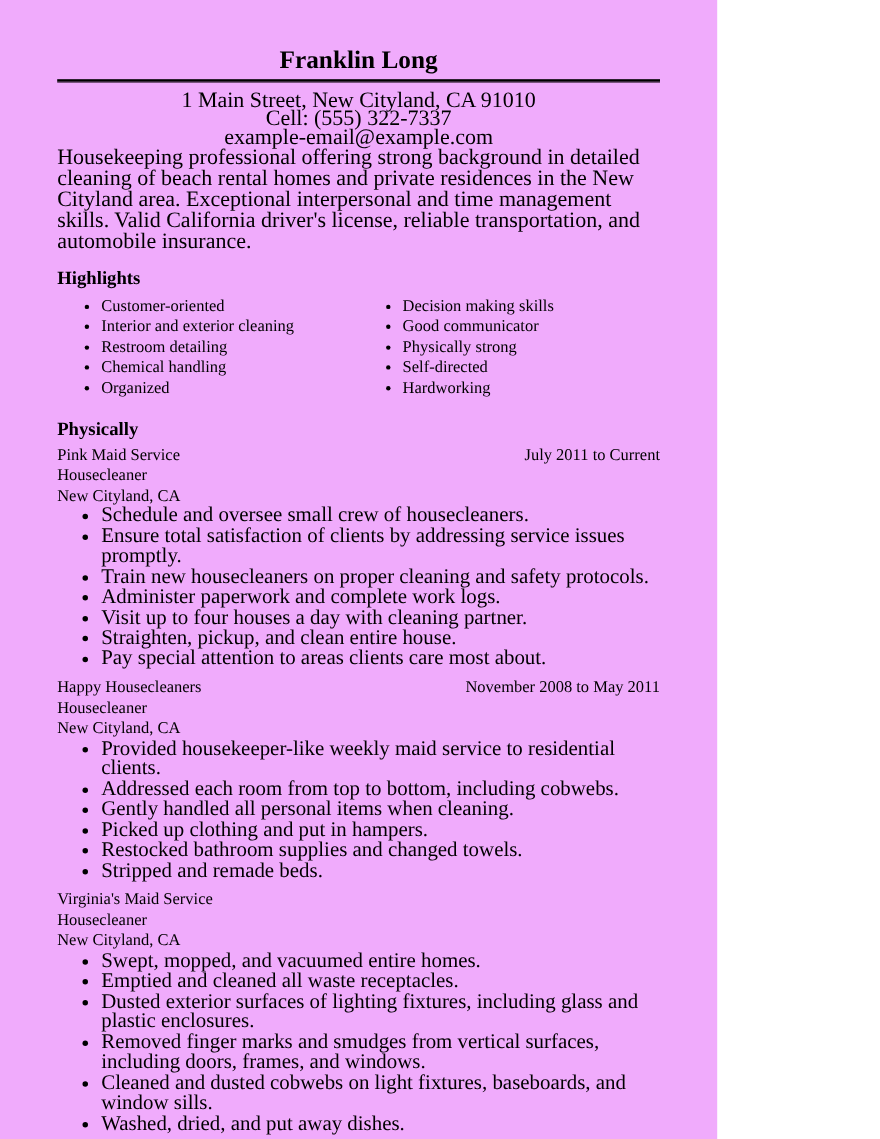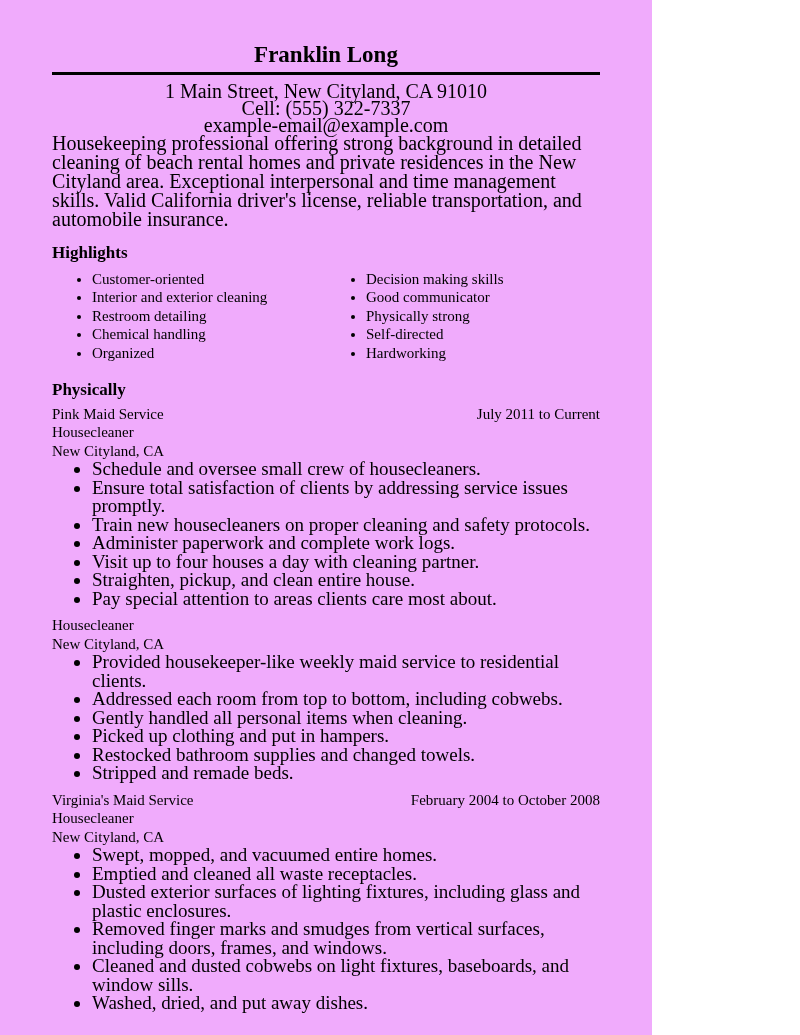--- a/index.html
+++ b/index.html
@@ -148,37 +148,40 @@
           <li>Ensure total satisfaction of clients by addressing service issues promptly.</li>
           <li>Train new housecleaners on proper cleaning and safety protocols.</li>
           <li>Administer paperwork and complete work logs.</li>
           <li>Visit up to four houses a day with cleaning partner.</li>
           <li>Straighten, pickup, and clean entire house.</li>
           <li>Pay special attention to areas clients care most about.</li>
         </ul>
     </div>
 
     <div class="job">
+      <div class="job-header-row">
+        <span>Happy Housecleaners</span>
+        <span>November 2008 to May 2011</span>
+      </div>
       <div class="job-title">Housecleaner</div>
       <div class="job-location">New Cityland, CA</div>
       <ul>
 
       <li>Provided housekeeper-like weekly maid service to residential clients.</li>
           <li>Addressed each room from top to bottom, including cobwebs.</li>
           <li>Gently handled all personal items when cleaning.</li>
           <li>Picked up clothing and put in hampers.</li>
           <li>Restocked bathroom supplies and changed towels.</li>
           <li>Stripped and remade beds.</li>
         </ul>
     </div>
 
     <div class="job">
       <div class="job-header-row">
         <span>Virginia's Maid Service</span>
-        <span>February 2004 to October 2008</span>
       </div>
       <div class="job-title">Housecleaner</div>
       <div class="job-location">New Cityland, CA</div>
       <ul>
 
       <li>Swept, mopped, and vacuumed entire homes.</li>
           <li>Emptied and cleaned all waste receptacles.</li>
           <li>Dusted exterior surfaces of lighting fixtures, including glass and plastic enclosures.</li>
           <li>Removed finger marks and smudges from vertical surfaces, including doors, frames, and windows.</li>
           <li>Cleaned and dusted cobwebs on light fixtures, baseboards, and window sills.</li>

